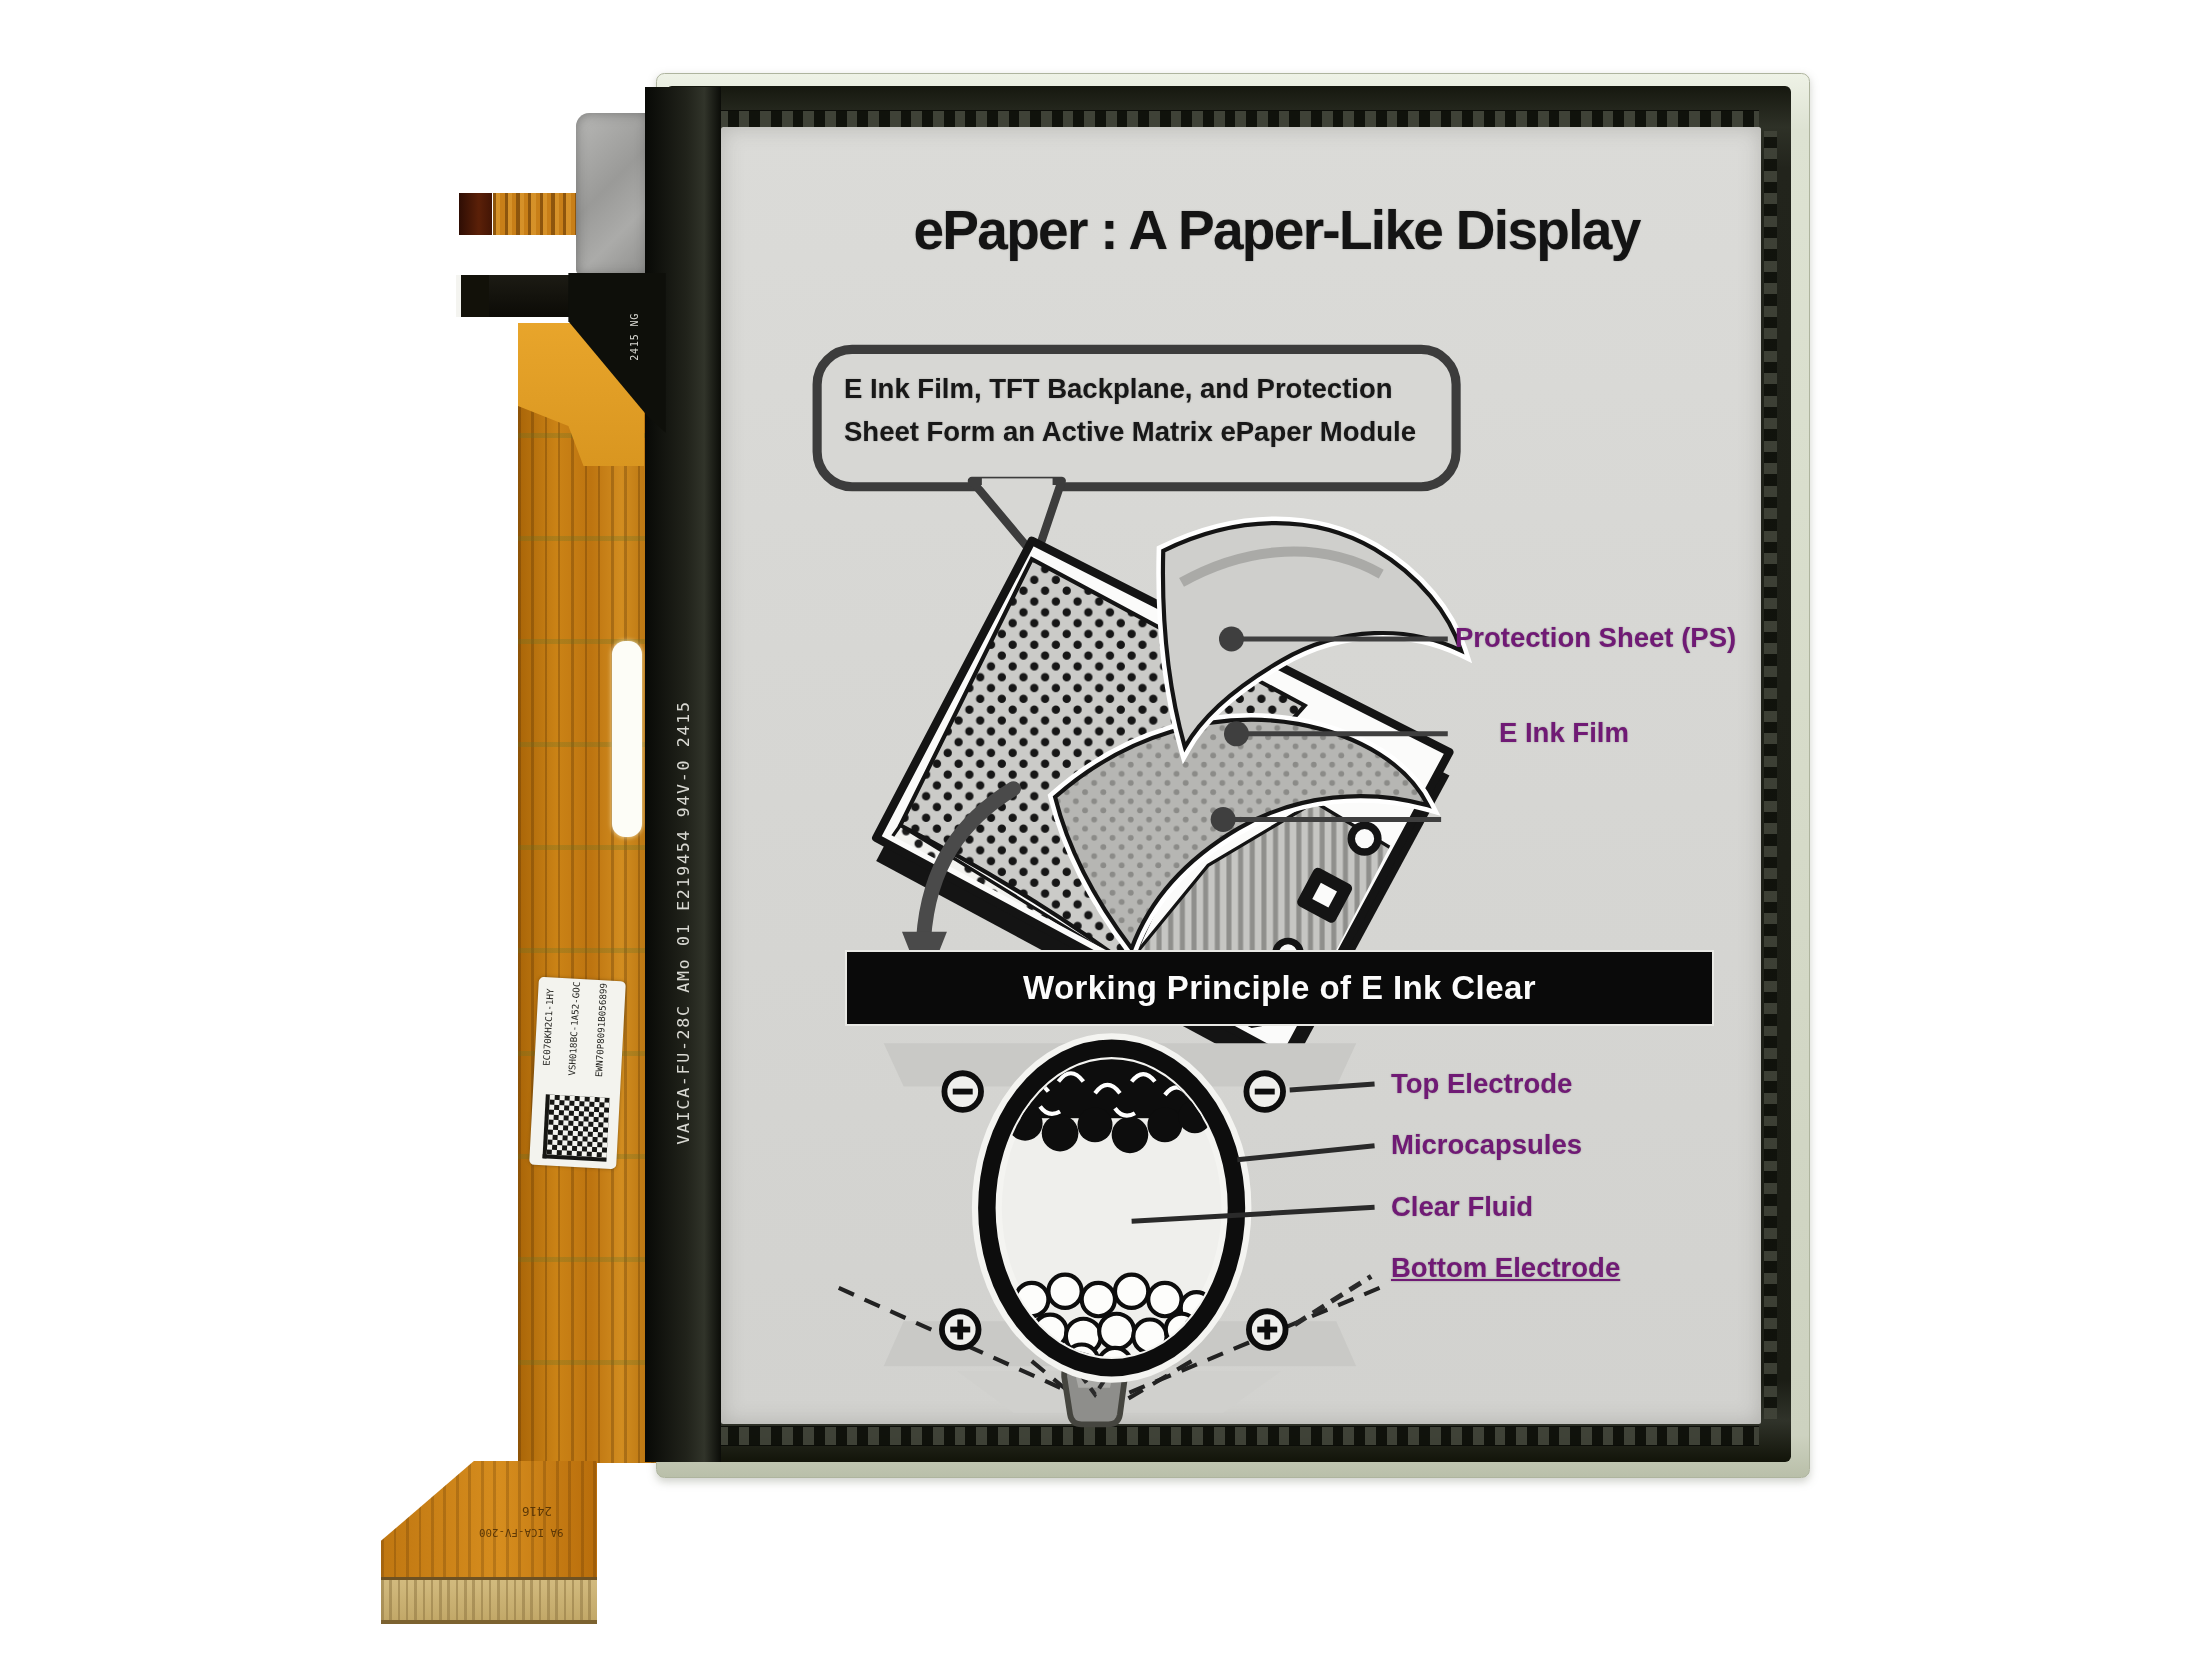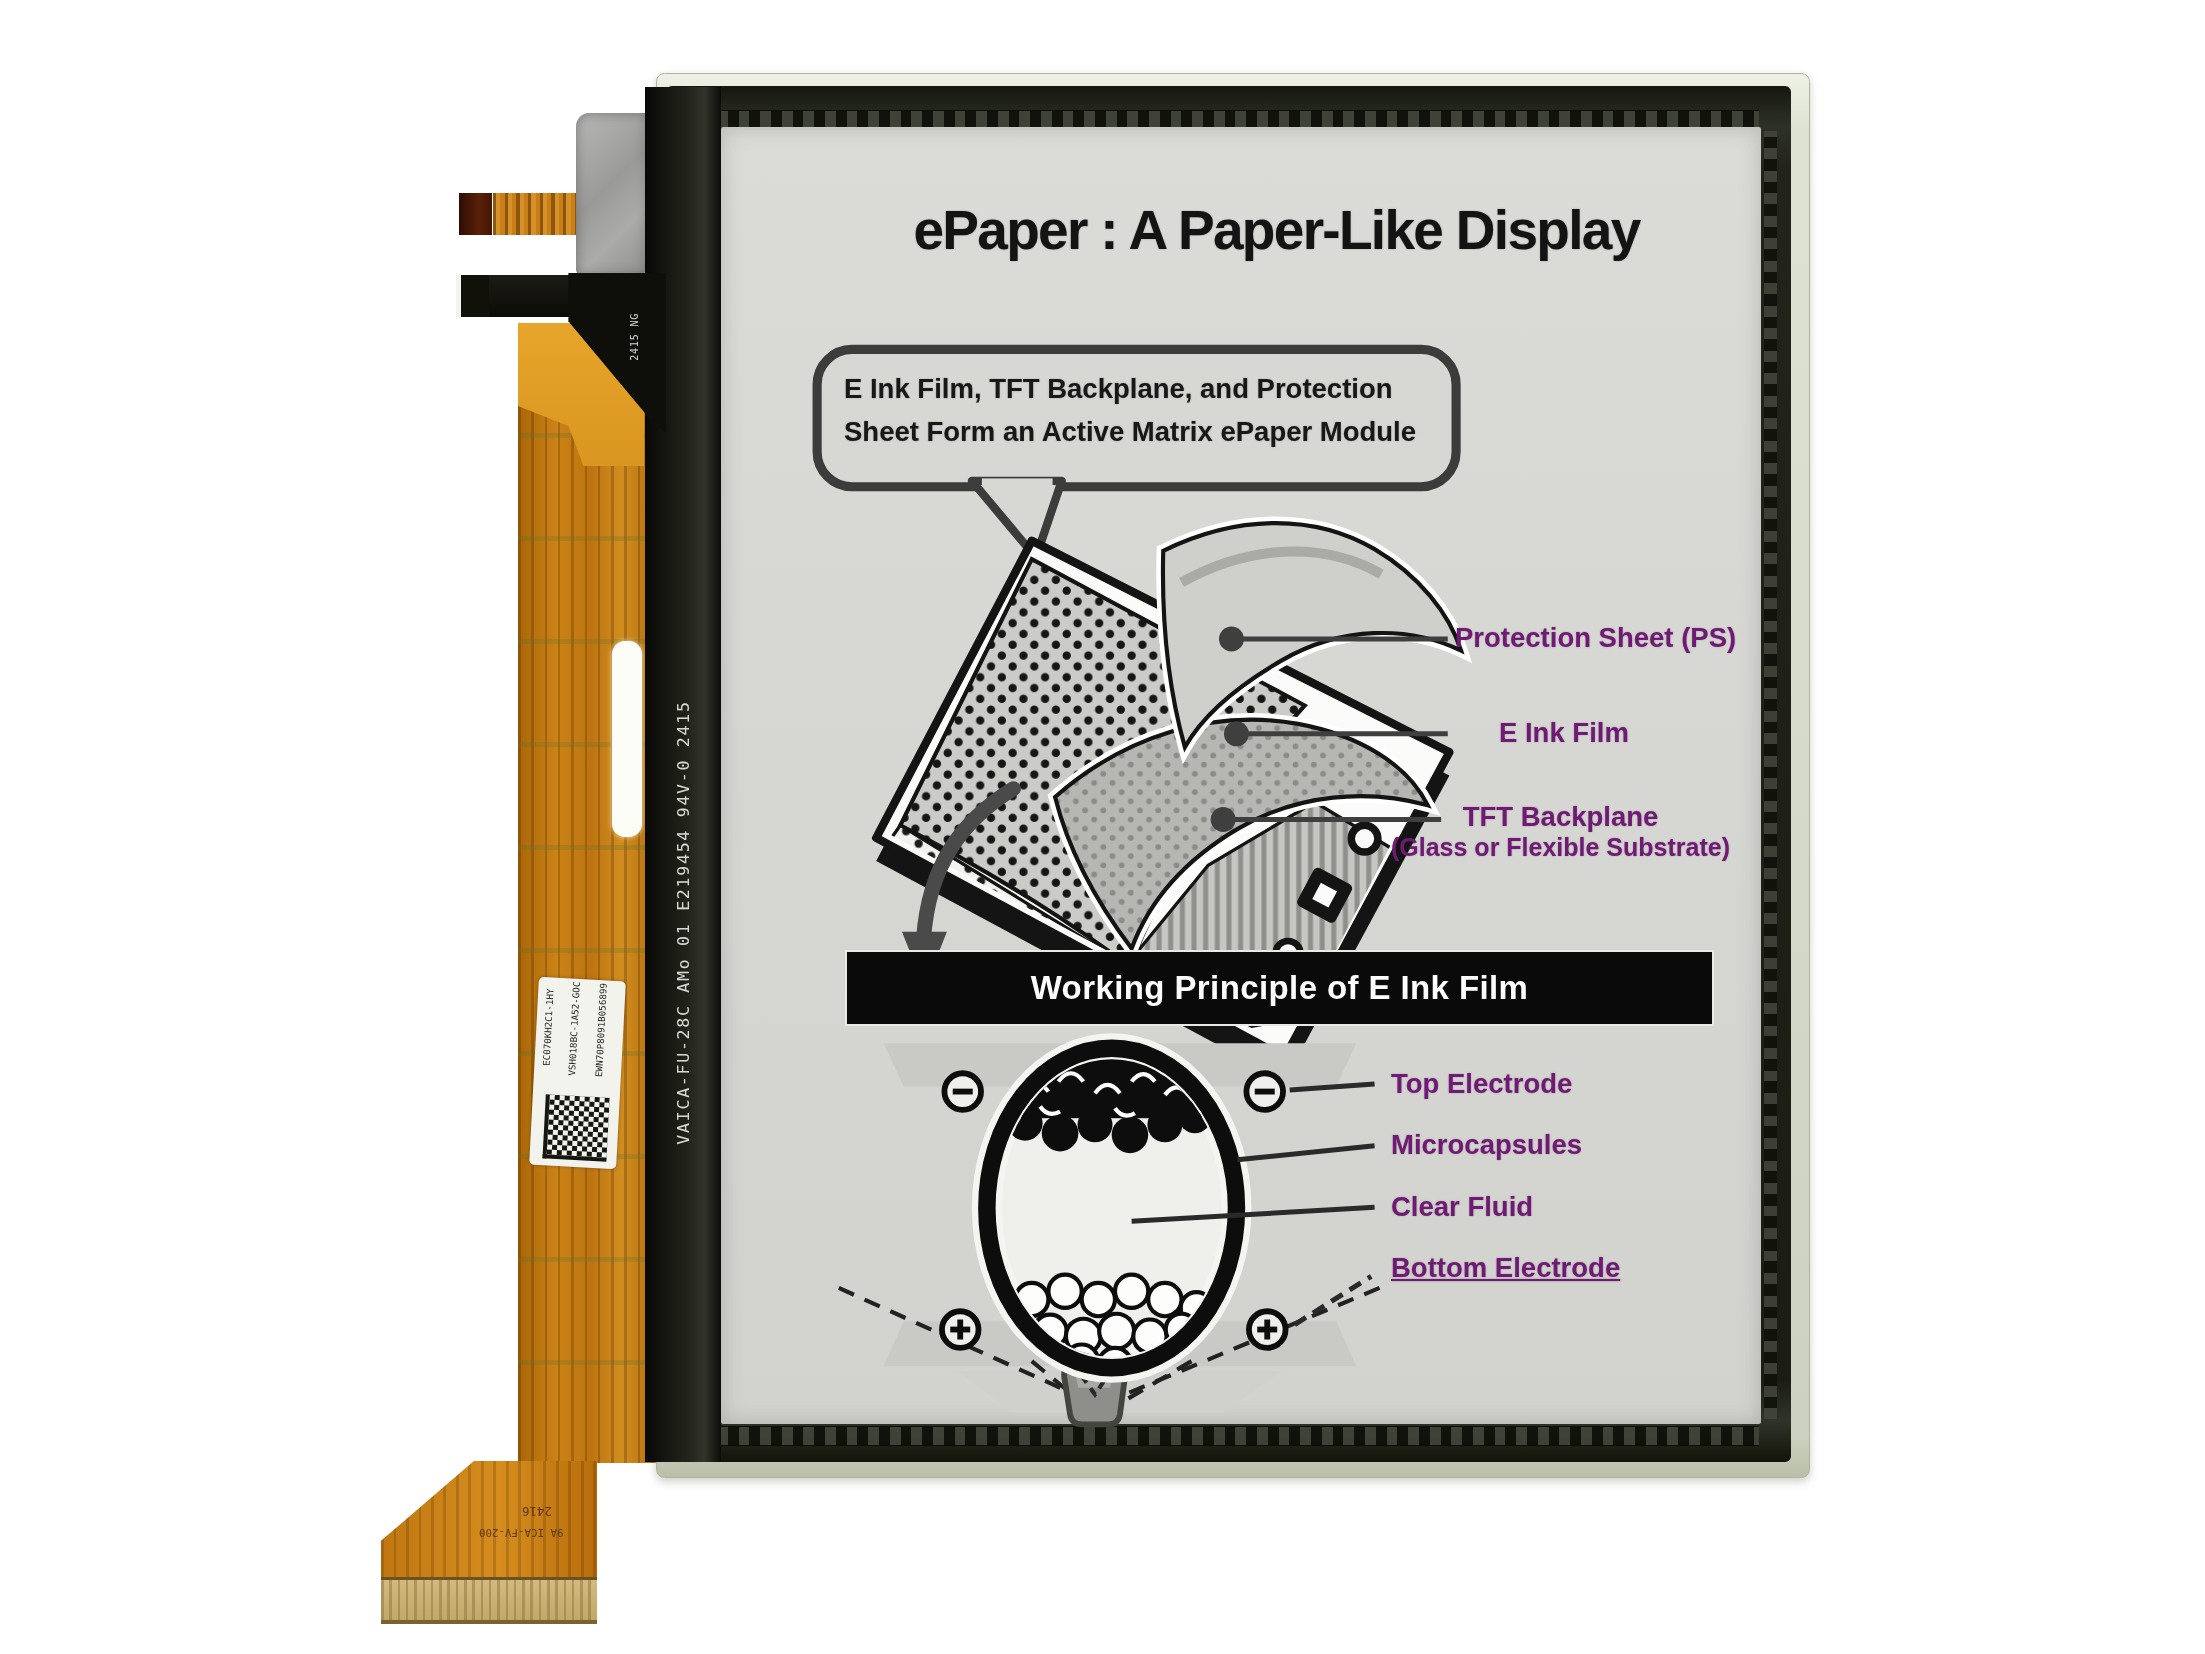--- a/index.html
+++ b/index.html
@@ -263,27 +263,23 @@
 
   <div class="abs txt soft callout-text">
     <span style="display:block">E Ink Film, TFT Backplane, and Protection</span>
     <span style="display:block">Sheet Form an Active Matrix ePaper Module</span>
   </div>
 
   <div class="abs txt soft title">ePaper : A Paper-Like Display</div>
 
   <div class="abs txt soft lay-label" style="left:1455px;top:622px;">Protection Sheet (PS)</div>
   <div class="abs txt soft lay-label" style="left:1455px;top:717px;margin-left:44px;">E Ink Film</div>
-  <div class="abs txt soft" style="left:1369px;top:801px;width:383px;text-align:center;">
-    <span style="display:block;font-size:27.5px;">TFT Backplane</span>
-    <span style="display:block;font-size:25px;">(Glass or Flexible Substrate)</span>
-  </div>
 
   <div class="abs banner">
-    <span>Working Principle of E Ink Film</span>
+    <span>Working Principle of E Ink Clear</span>
   </div>
 
   <div class="abs txt soft lay-label" style="left:1391px;top:1068px;">Top Electrode</div>
   <div class="abs txt soft lay-label" style="left:1391px;top:1129px;">Microcapsules</div>
   <div class="abs txt soft lay-label" style="left:1391px;top:1191px;">Clear Fluid</div>
   <div class="abs txt soft lay-label" style="left:1391px;top:1252px;text-decoration:underline;">Bottom Electrode</div>
 
   <div class="abs vrot strip-text" style="left:325px;top:909px;width:716px;height:27px;font-size:16.6px;">VAICA-FU-28C AMo 01 E219454 94V-0 2415</div>
   <div class="abs vrot strip-text" style="left:593px;top:331px;width:83px;height:11.7px;font-size:10px;letter-spacing:0.8px;">2415 NG</div>
 

